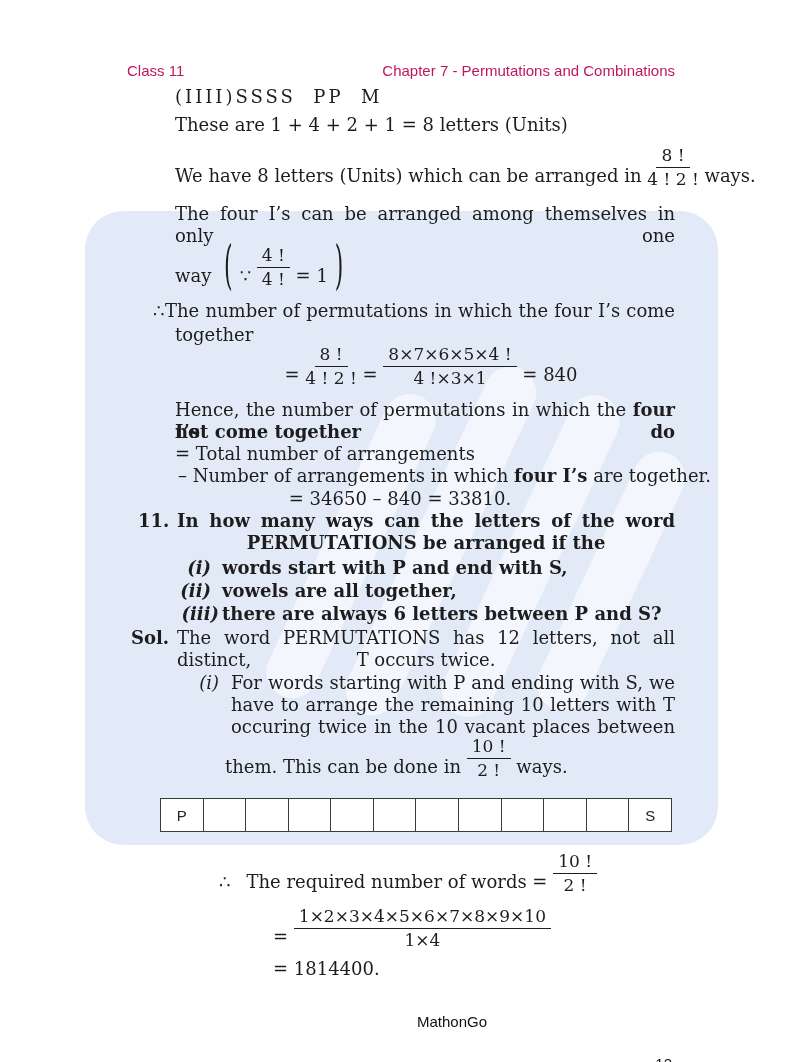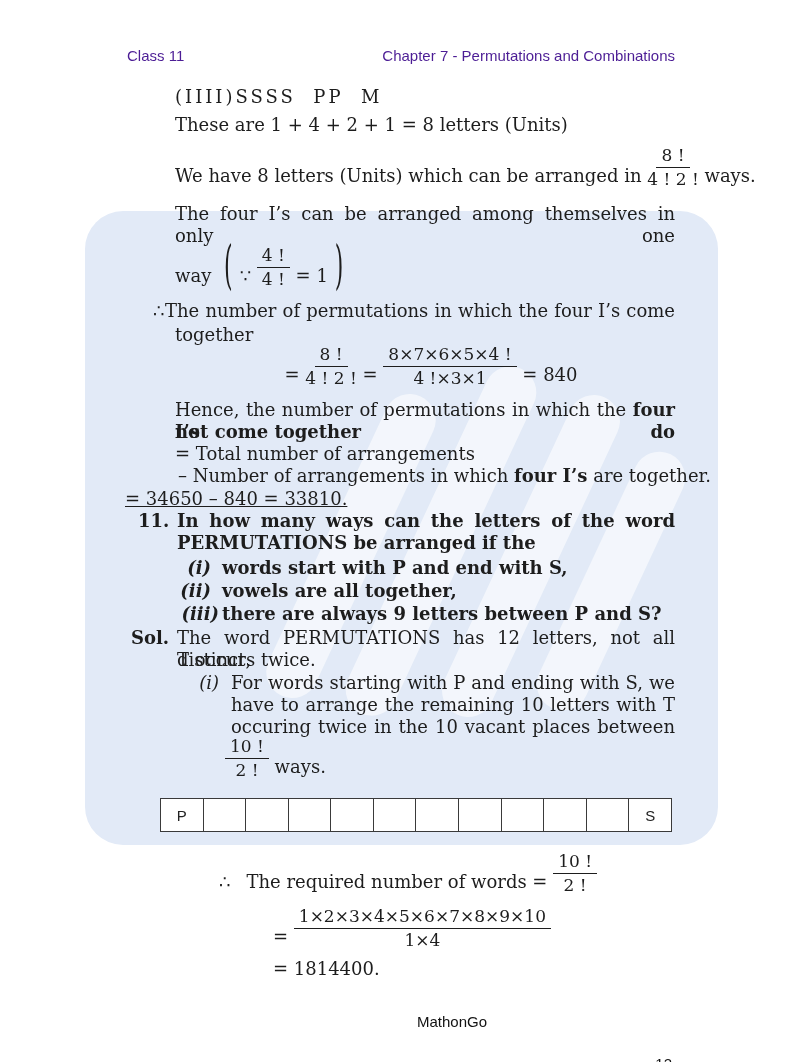--- a/index.html
+++ b/index.html
@@ -2,49 +2,49 @@
 <html><head>
 <meta charset="utf-8">
 <style>
   * { margin:0; padding:0; box-sizing:border-box; }
   html,body { background:#ffffff; }
   .page {
     position:relative; width:800px; height:1062px; background:#ffffff;
     font-family:"DejaVu Serif", serif; color:#1d1d1d; overflow:hidden;
   }
   
-  .hdr { position:absolute; top:47px; font-family:"Liberation Sans", sans-serif; font-size:15px; color:#4c1d95; }
+  .hdr { position:absolute; top:62px; font-family:"Liberation Sans", sans-serif; font-size:15px; color:#be185d; }
   .hdr-left { left:127px; }
   .hdr-right { right:125px; }
   .ftr { position:absolute; top:1013px; font-family:"Liberation Sans", sans-serif; font-size:15px; color:#111; }
   .ftr-brand { left:16px; width:100%; text-align:center;margin-left:36px; }
   .ftr-page { right:128px;margin-top:42px; }
   
   .hl-box {
     position:absolute; left:85px; top:211px; width:633px; height:634px;
     background:#e2eaf7; border-radius:38px; overflow:hidden; z-index:0;
   }
   .wm-bar { position:absolute; width:52px; background:rgba(255,255,255,0.58); border-radius:28px; transform:rotate(25deg); }
   .wm1 { left:240px; top:170px; height:330px; }
   .wm2 { left:330px; top:140px; height:380px; }
   .wm3 { left:420px; top:170px; height:350px; }
   .wm4 { left:500px; top:230px; height:280px; }
   
   .content { position:absolute; left:125px; top:0; width:550px; height:100%; z-index:1; }
   .ln { position:absolute; left:0; width:550px; font-size:18px; line-height:22px; white-space:nowrap; }
   .pad50 { padding-left:50px; }
-  .pad52 { padding-left:52px; }
+  .pad52 { padding-left:52px;text-align:center; }
   .pad53 { padding-left:53px; }
   .pad100 { padding-left:100px; }
   .pad106 { padding-left:106px; }
   .pad148 { padding-left:148px; }
   .just { white-space:normal; text-align:justify; text-align-last:justify; }
   .b { font-weight:bold; }
   .it { font-style:italic; }
-  .ctr { text-align:left; white-space:pre;text-decoration:underline; }
+  .ctr { text-align:center; white-space:pre; }
   .mk { position:absolute; top:0; white-space:pre; }
   .inner { display:block; white-space:normal; text-align:justify; text-align-last:justify; }
   .inner-plain { display:block; white-space:nowrap; }
   
   .mathln { display:flex; align-items:center; }
   .ws { white-space:pre;margin-top:17px; }
   .frac { display:inline-flex; flex-direction:column; align-items:center; font-size:17px; line-height:19px; white-space:pre; }
   .frac .num { display:block; padding:0 5px 2px; border-bottom:1.5px solid #1d1d1d; }
   .frac .den { display:block; padding-top:2px; }
   .paren { display:inline-block; font-size:22px; transform:scaleY(2.35); margin:0 7px; font-weight:300; }
@@ -137,37 +137,38 @@
     <div class="ln b" style="top:557px">
       <span class="mk it" style="left:0;width:86px;text-align:right">(i)</span>
       <span class="inner-plain" style="margin-left:97px">words start with P and end with S,</span>
     </div>
     <div class="ln b" style="top:580px">
       <span class="mk it" style="left:0;width:86px;text-align:right">(ii)</span>
       <span class="inner-plain" style="margin-left:97px">vowels are all together,</span>
     </div>
     <div class="ln b" style="top:603px">
       <span class="mk it" style="left:8px;width:86px;text-align:right">(iii)</span>
-      <span class="inner-plain" style="margin-left:97px">there are always 9 letters between P and S?</span>
+      <span class="inner-plain" style="margin-left:97px">there are always 6 letters between P and S?</span>
     </div>
 
     <div class="ln" style="top:627px">
       <span class="mk b" style="left:6px">Sol.</span>
       <span class="inner" style="margin-left:52px">The word PERMUTATIONS has 12 letters, not all distinct,</span>
     </div>
     <div class="ln pad52" style="top:649px">T occurs twice.</div>
 
     <div class="ln" style="top:672px">
       <span class="mk it" style="left:44px;width:50px;text-align:right">(i)</span>
       <span class="inner" style="margin-left:106px">For words starting with P and ending with S, we</span>
     </div>
     <div class="ln pad106 just" style="top:694px">have to arrange the remaining 10 letters with T</div>
     <div class="ln pad106 just" style="top:716px">occuring twice in the 10 vacant places between</div>
 
     <div class="ln pad100 mathln" style="top:734px;height:48px">
+      <span class="ws">them. This can be done in </span>
       <span class="frac"><span class="num">10 !</span><span class="den">2 !</span></span>
       <span class="ws"> ways.</span>
     </div>
 
     <div class="slot-table">
       <div class="slot-cell">P</div>
       <div class="slot-cell"></div>
       <div class="slot-cell"></div>
       <div class="slot-cell"></div>
       <div class="slot-cell"></div>

